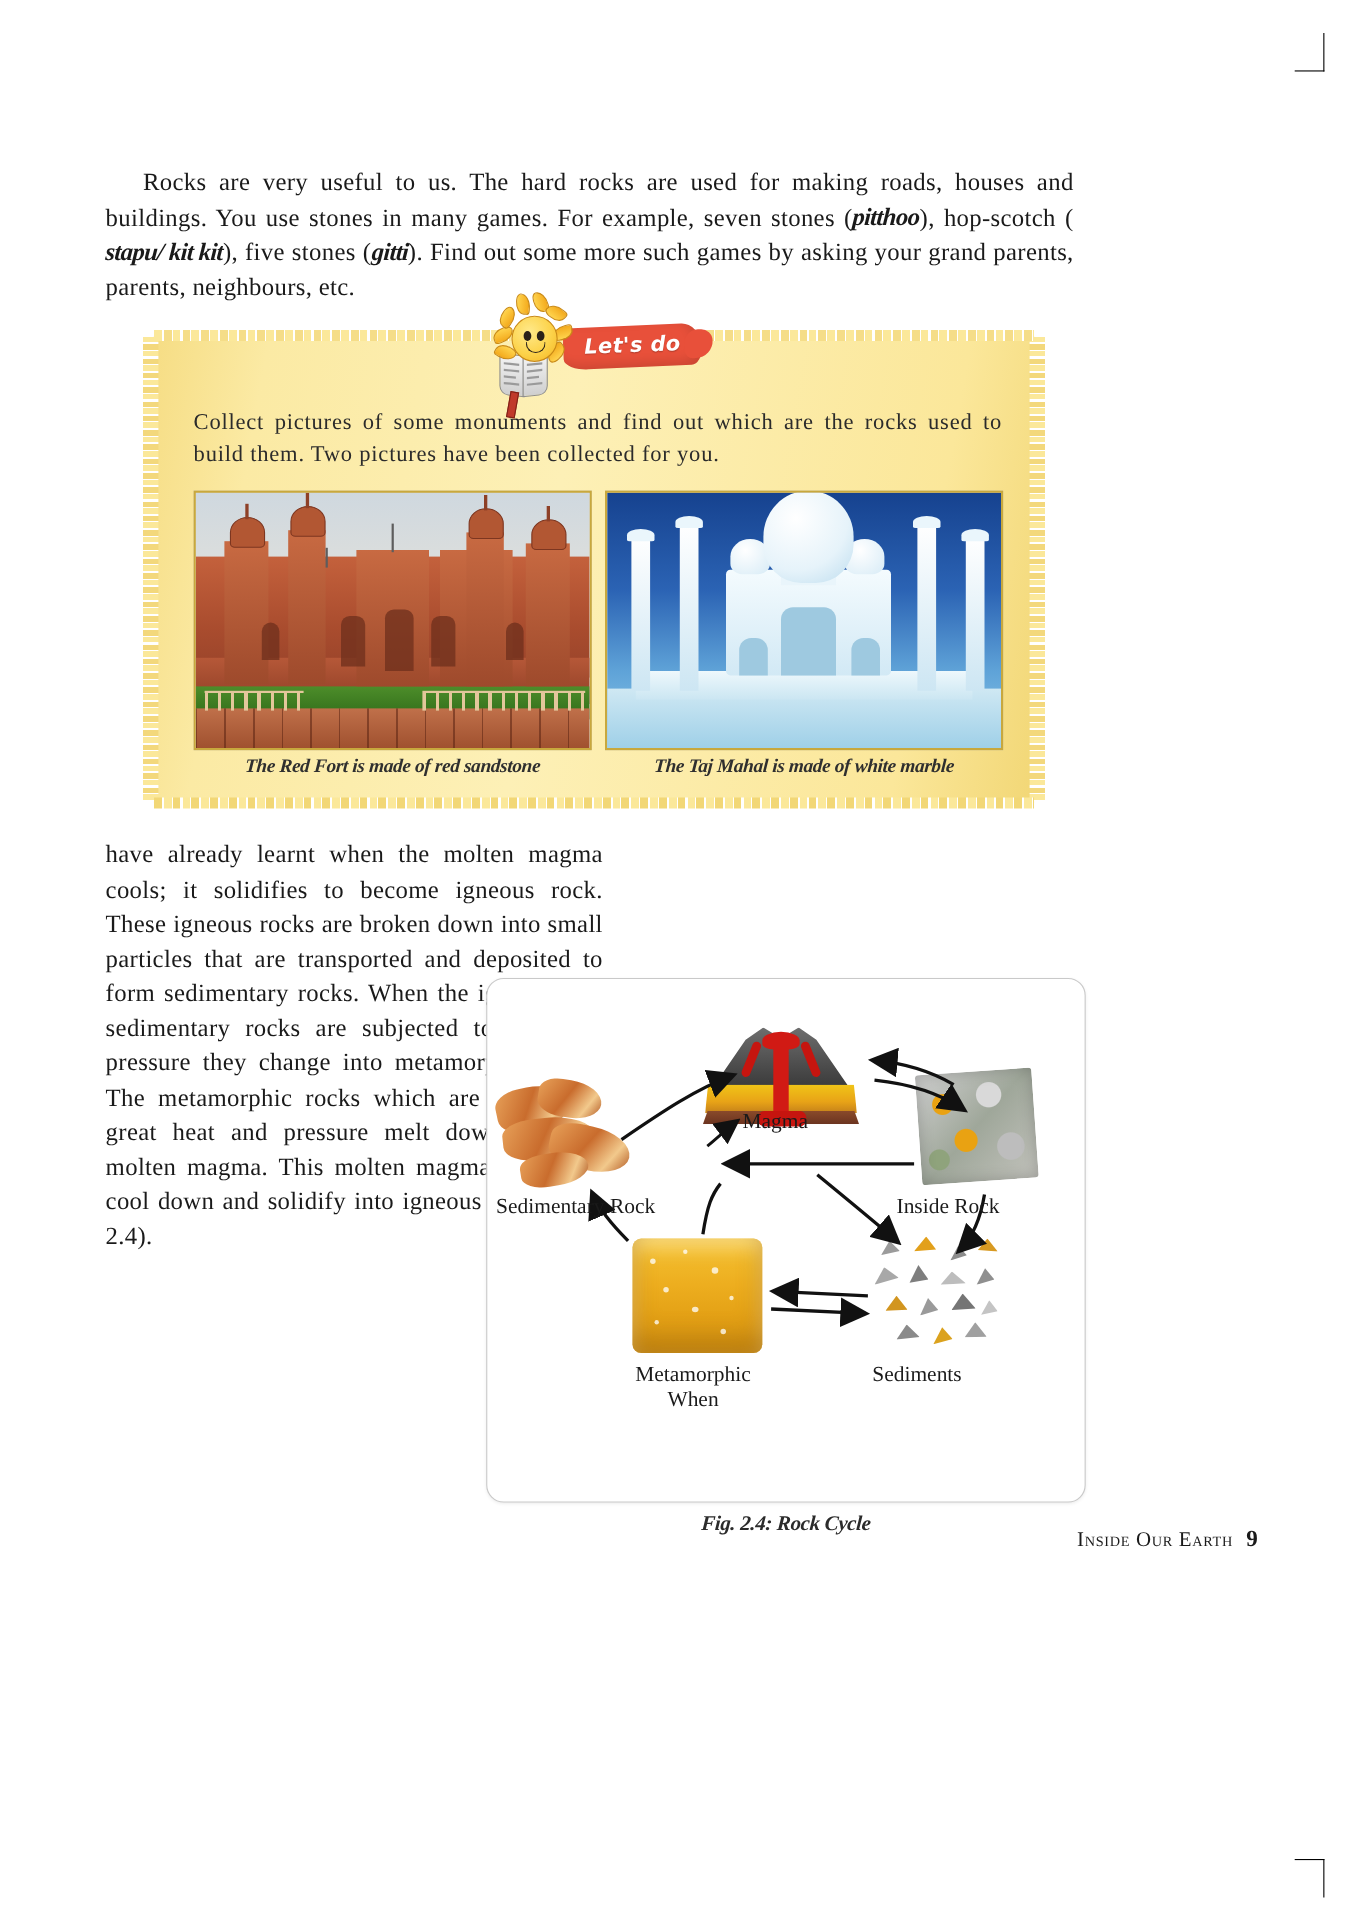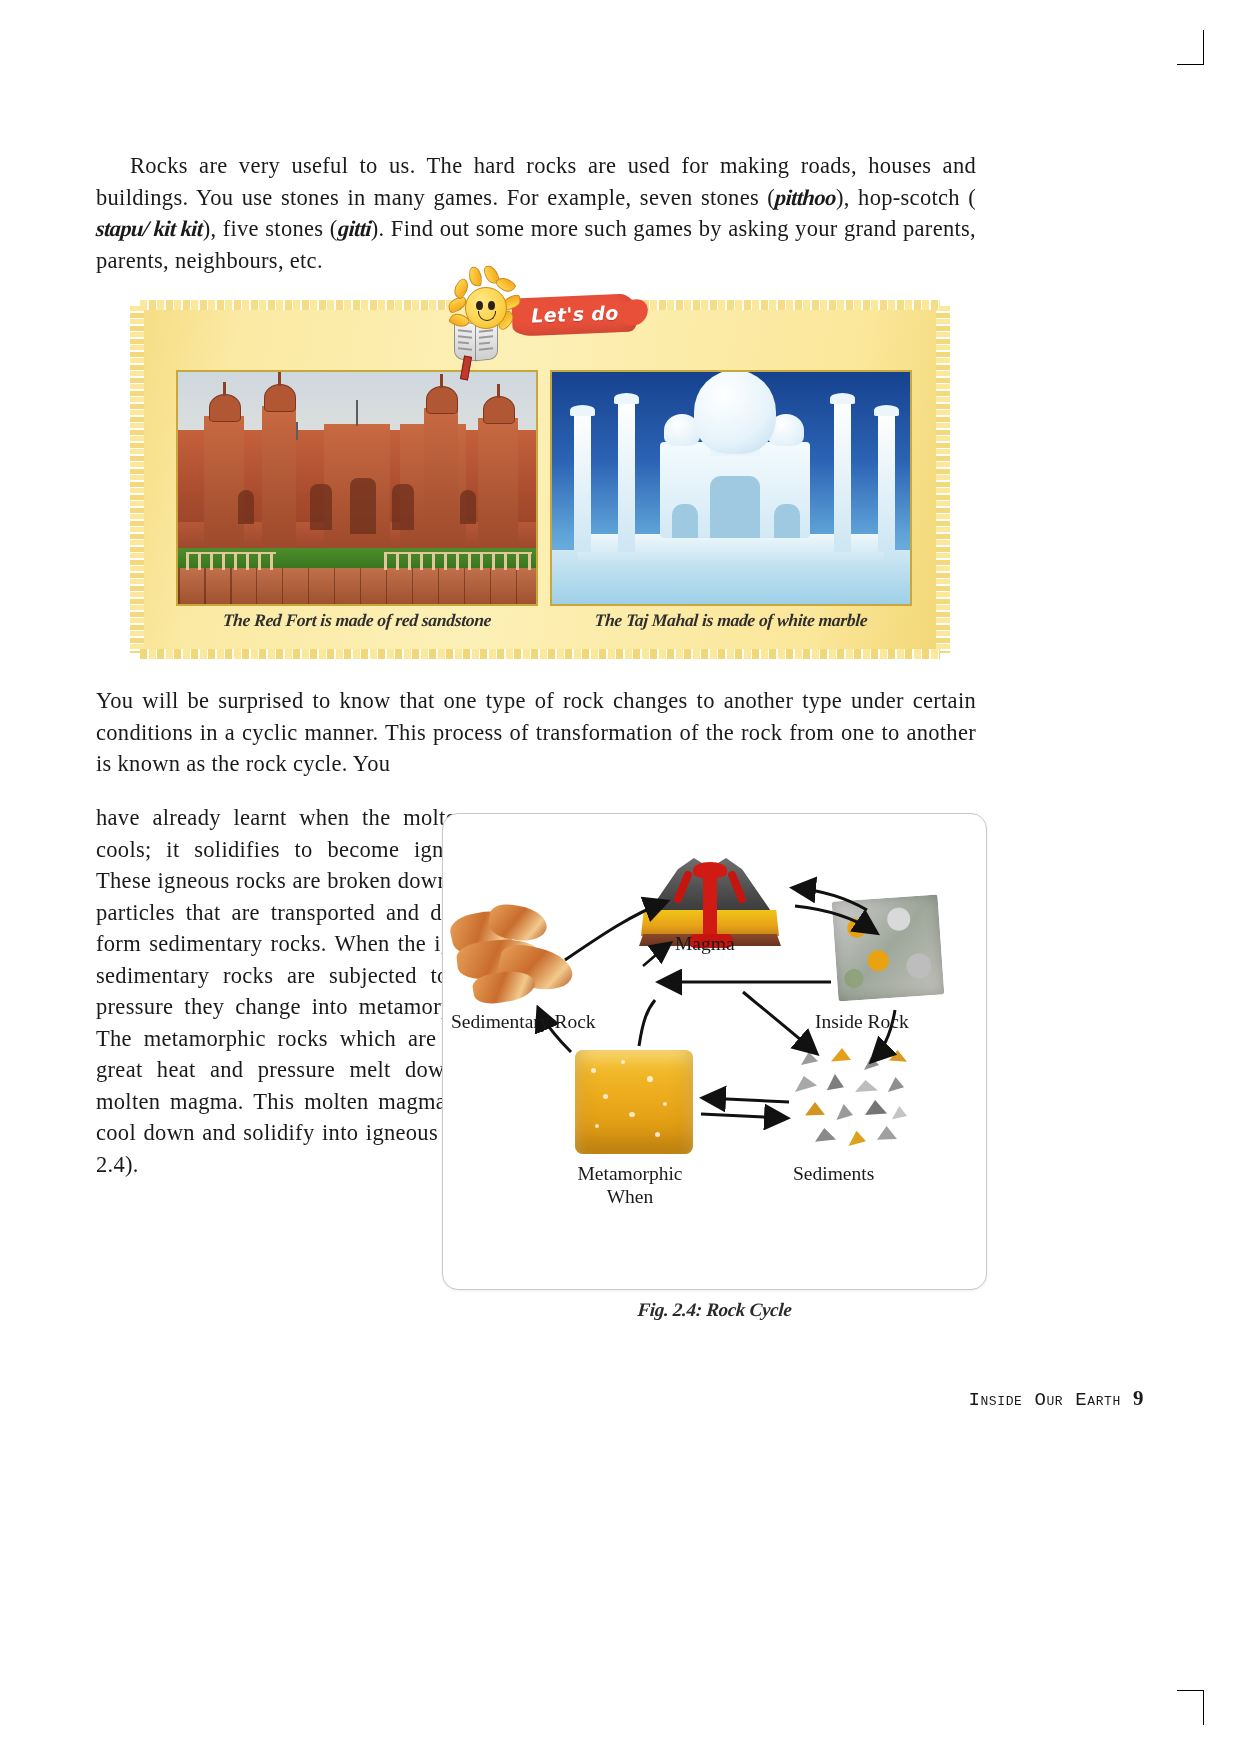--- a/index.html
+++ b/index.html
@@ -383,21 +383,21 @@
   .arrow{position:absolute;}
   .footer{
     position:absolute;
     right:96px;
     top:1386px;
     font-family:"Liberation Serif", serif;
     font-size:19px;
     letter-spacing:.6px;
     color:#1a1a1a;
   }
-  .footer .sc{ font-variant: small-caps; font-family: Liberation Mono, monospace; }
+  .footer .sc{ font-variant: small-caps; }
   .footer .pg{ font-weight:bold; font-size:21px; margin-left:12px;}
 </style>
 </head>
 <body>
 
 <div class="crop-mark crop-tr"></div>
 <div class="crop-mark crop-br"></div>
 
 <div class="page">
 
@@ -441,20 +441,21 @@
           <div class="book-line" style="left:3px;top:19px;width:11px;"></div>
           <div class="book-line" style="left:3px;top:25px;width:14px;"></div>
         </div>
       </div>
     </div>
 
     <div class="activity-box">
       <div class="topbar-deckle"></div>
       <div class="botbar-deckle"></div>
 
+      <p class="activity-text">Collect pictures of some monuments and find out which are the rocks used to build them. Two pictures have been collected for you.</p>
 
       <div class="photo-row">
 
         <div class="photo-card">
           <div class="photo-frame">
             <div class="rf-sky"></div>
             <div class="rf-wall"></div>
             <div class="rf-wall2"></div>
             <div class="rf-grass"></div>
             <div class="rf-plinth"></div>
@@ -521,23 +522,20 @@
             <div class="tj-arch" style="left:222px;bottom:66px;width:26px;height:34px;"></div>
           </div>
           <div class="photo-caption">The Taj Mahal is made of white marble</div>
         </div>
 
       </div>
     </div>
   </div>
 
   <div class="lower">
-    <p class="full-width-lead">
-      <span class="indent"></span><span>You will be surprised to know that one type of rock changes to another type under certain conditions in a cyclic manner. This process of transformation of the rock from one to another is known as the rock cycle. You</span>
-    </p>
     <p class="flow-col">have already learnt when the molten magma cools; it solidifies to become igneous rock. These igneous rocks are broken down into small particles that are transported and deposited to form sedimentary rocks. When the igneous and sedimentary rocks are subjected to heat and pressure they change into metamorphic rocks. The metamorphic rocks which are still under great heat and pressure melt down to form molten magma. This molten magma again can cool down and solidify into igneous rocks (Fig. 2.4).</p>
 
     <div class="figure">
       <div class="figure-box">
 
         <div class="rc-art volcano">
           <div class="vol-cone"></div>
           <div class="vol-strata"></div>
           <div class="vol-base"></div>
           <div class="vol-arm" style="left:44px;top:20px;transform:rotate(22deg);"></div>

